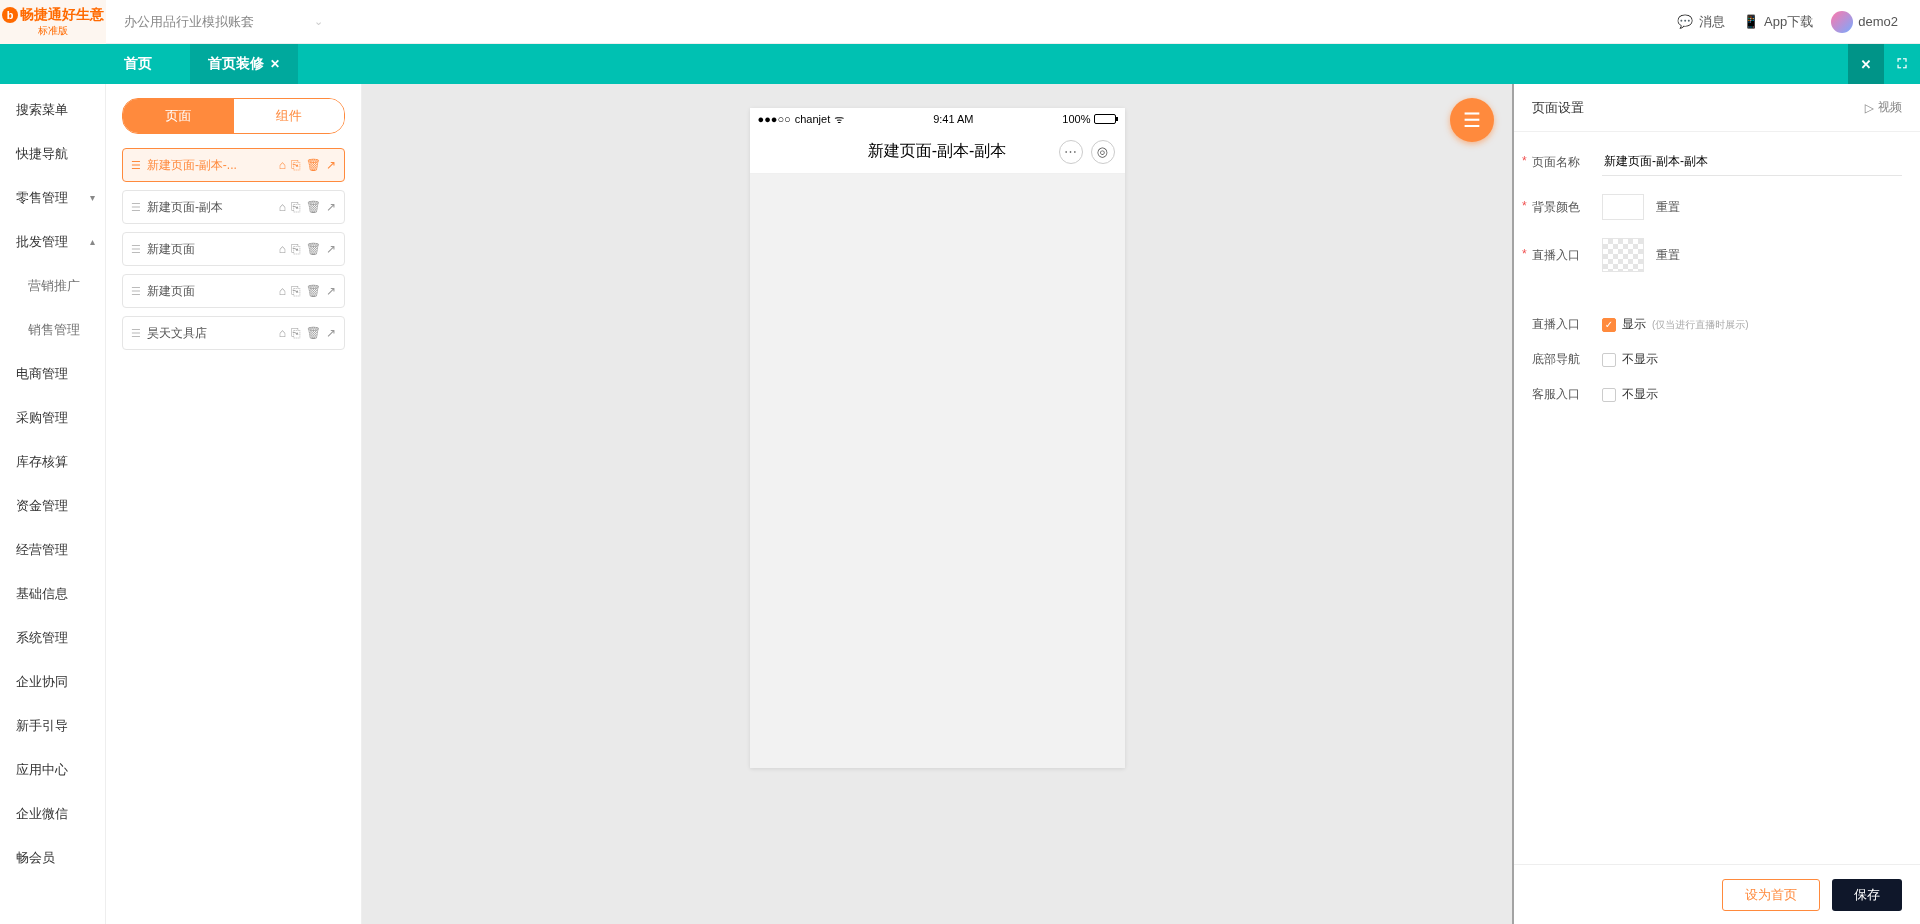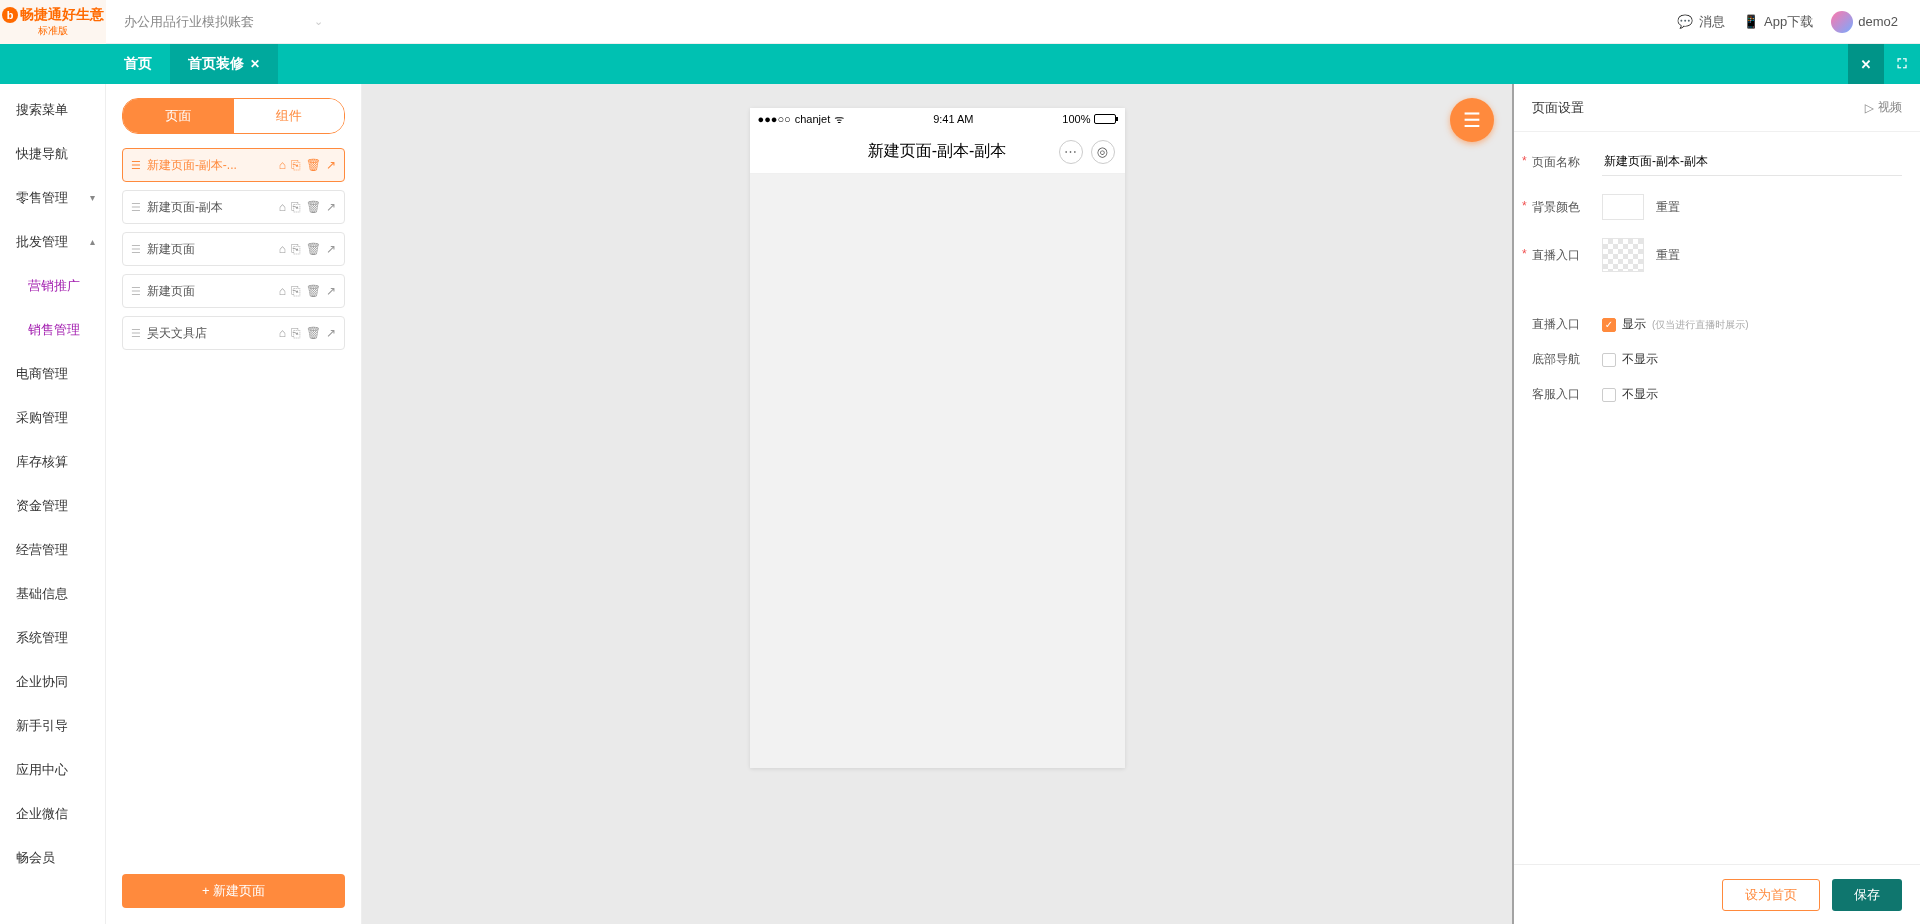--- a/index.html
+++ b/index.html
@@ -12,33 +12,33 @@
 .logo-box .sub { font-size:10px; }
 .account-sel { margin-left:18px; color:#888; font-size:13px; display:flex; align-items:center; gap:60px; }
 .account-sel .chev { color:#ccc; font-size:11px; }
 .top-right { margin-left:auto; display:flex; align-items:center; gap:18px; padding-right:22px; color:#555; font-size:13px; }
 .top-right .item { display:flex; align-items:center; gap:5px; cursor:pointer; }
 .avatar { width:22px; height:22px; border-radius:50%; background:linear-gradient(135deg,#f7a,#7af); }
 
 
 .tab-row { height:40px; background:#00c1b2; display:flex; align-items:stretch; padding-left:106px; position:relative;font-weight:bold; }
 .tab { padding:0 18px; color:#fff; display:flex; align-items:center; font-size:14px; cursor:pointer; gap:6px; }
-.tab.active { background:#00a99d; }
+.tab.active { background:#00a99d;margin-left:20px; }
 .tab .close { font-size:12px; }
 .tab-row .right-icons { position:absolute; right:0; top:0; height:40px; display:flex; align-items:center; }
 .tab-row .right-icons span { width:36px; height:40px; display:flex; align-items:center; justify-content:center; color:#fff; cursor:pointer; }
 .tab-row .right-icons span:first-child { background:#009488; }
 
 
 .main { display:flex; height:calc(924px - 44px - 40px);border-radius:14px; }
 
 
 .sidebar { width:106px; border-right:1px solid #eee; overflow-y:auto; padding-top:4px; background:#fff; }
 .sidebar .mi { height:44px; display:flex; align-items:center; padding-left:16px; font-size:13px; color:#333; cursor:pointer; position:relative; }
-.sidebar .mi.sub { padding-left:28px; color:#a21caf; }
+.sidebar .mi.sub { padding-left:28px; color:#737373; }
 .sidebar .mi .arrow { position:absolute; right:10px; font-size:10px; color:#888; }
 
 
 .content { flex:1; display:flex; background:#fff; }
 
 
 .page-panel { width:256px; border-right:1px solid #eee; display:flex; flex-direction:column; padding:14px 16px; position:relative; }
 .seg { display:flex; border:1px solid #ff8a3d; border-radius:16px; overflow:hidden; height:36px; }
 .seg div { flex:1; display:flex; align-items:center; justify-content:center; font-size:13px; cursor:pointer; }
 .seg .on { background:#ff8a3d; color:#fff; }
@@ -76,21 +76,21 @@
 .frow input[type=text] { flex:1; height:28px; border:none; border-bottom:1px solid #e5e5e5; font-size:12px; padding:0 2px; outline:none; }
 .swatch { width:42px; height:26px; border:1px solid #e5e5e5; margin-right:12px;}
 .checker { background-image:linear-gradient(45deg,#e5e5e5 25%,transparent 25%),linear-gradient(-45deg,#e5e5e5 25%,transparent 25%),linear-gradient(45deg,transparent 75%,#e5e5e5 75%),linear-gradient(-45deg,transparent 75%,#e5e5e5 75%); background-size:10px 10px; background-position:0 0,0 5px,5px -5px,-5px 0; }
 .link-reset { color:#555; font-size:12px; cursor:pointer; }
 .cb { width:14px; height:14px; border:1px solid #ccc; border-radius:2px; display:inline-flex; align-items:center; justify-content:center; margin-right:6px; font-size:10px; color:#fff; }
 .cb.on { background:#ff8a3d; border-color:#ff8a3d; }
 .hint { color:#aaa; font-size:10px; margin-left:6px; }
 .settings-foot { height:60px; border-top:1px solid #eee; display:flex; align-items:center; justify-content:flex-end; gap:12px; padding:0 18px; }
 .btn { height:32px; padding:0 22px; border-radius:3px; font-size:13px; display:flex; align-items:center; cursor:pointer; }
 .btn-ghost { border:1px solid #ff8a3d; color:#ff8a3d; background:#fff; }
-.btn-primary { background:#0f766e; color:#fff; }
+.btn-primary { background:#0f172a; color:#fff; }
 
 .ic { display:inline-block; line-height:1; }
 </style>
 </head>
 <body>
 
 <div class="top-header">
   <div class="logo-box">
     <div class="logo-icon">
         <span style="background:#ff6a00;color:#fff;border-radius:50%;width:16px;height:16px;display:inline-flex;align-items:center;justify-content:center;font-size:11px">b</span>
@@ -245,21 +245,20 @@
             <span class="drag ic">☰</span>
             <span class="name">昊天文具店</span>
             <span class="pi-actions">
               <span class="ic">⌂</span>
               <span class="ic">⎘</span>
               <span class="ic">🗑</span>
               <span class="ic">↗</span>
             </span>
           </div>
         </div>
-      <div class="newpage-btn">+ 新建页面</div>
     </div>
 
     <div class="canvas">
       <div class="phone">
         <div class="statusbar">
           <div class="l">
               <span class="ic">●●●○○</span>
               <span>chanjet</span>
               <span class="ic">ᯤ</span>
             </div>

